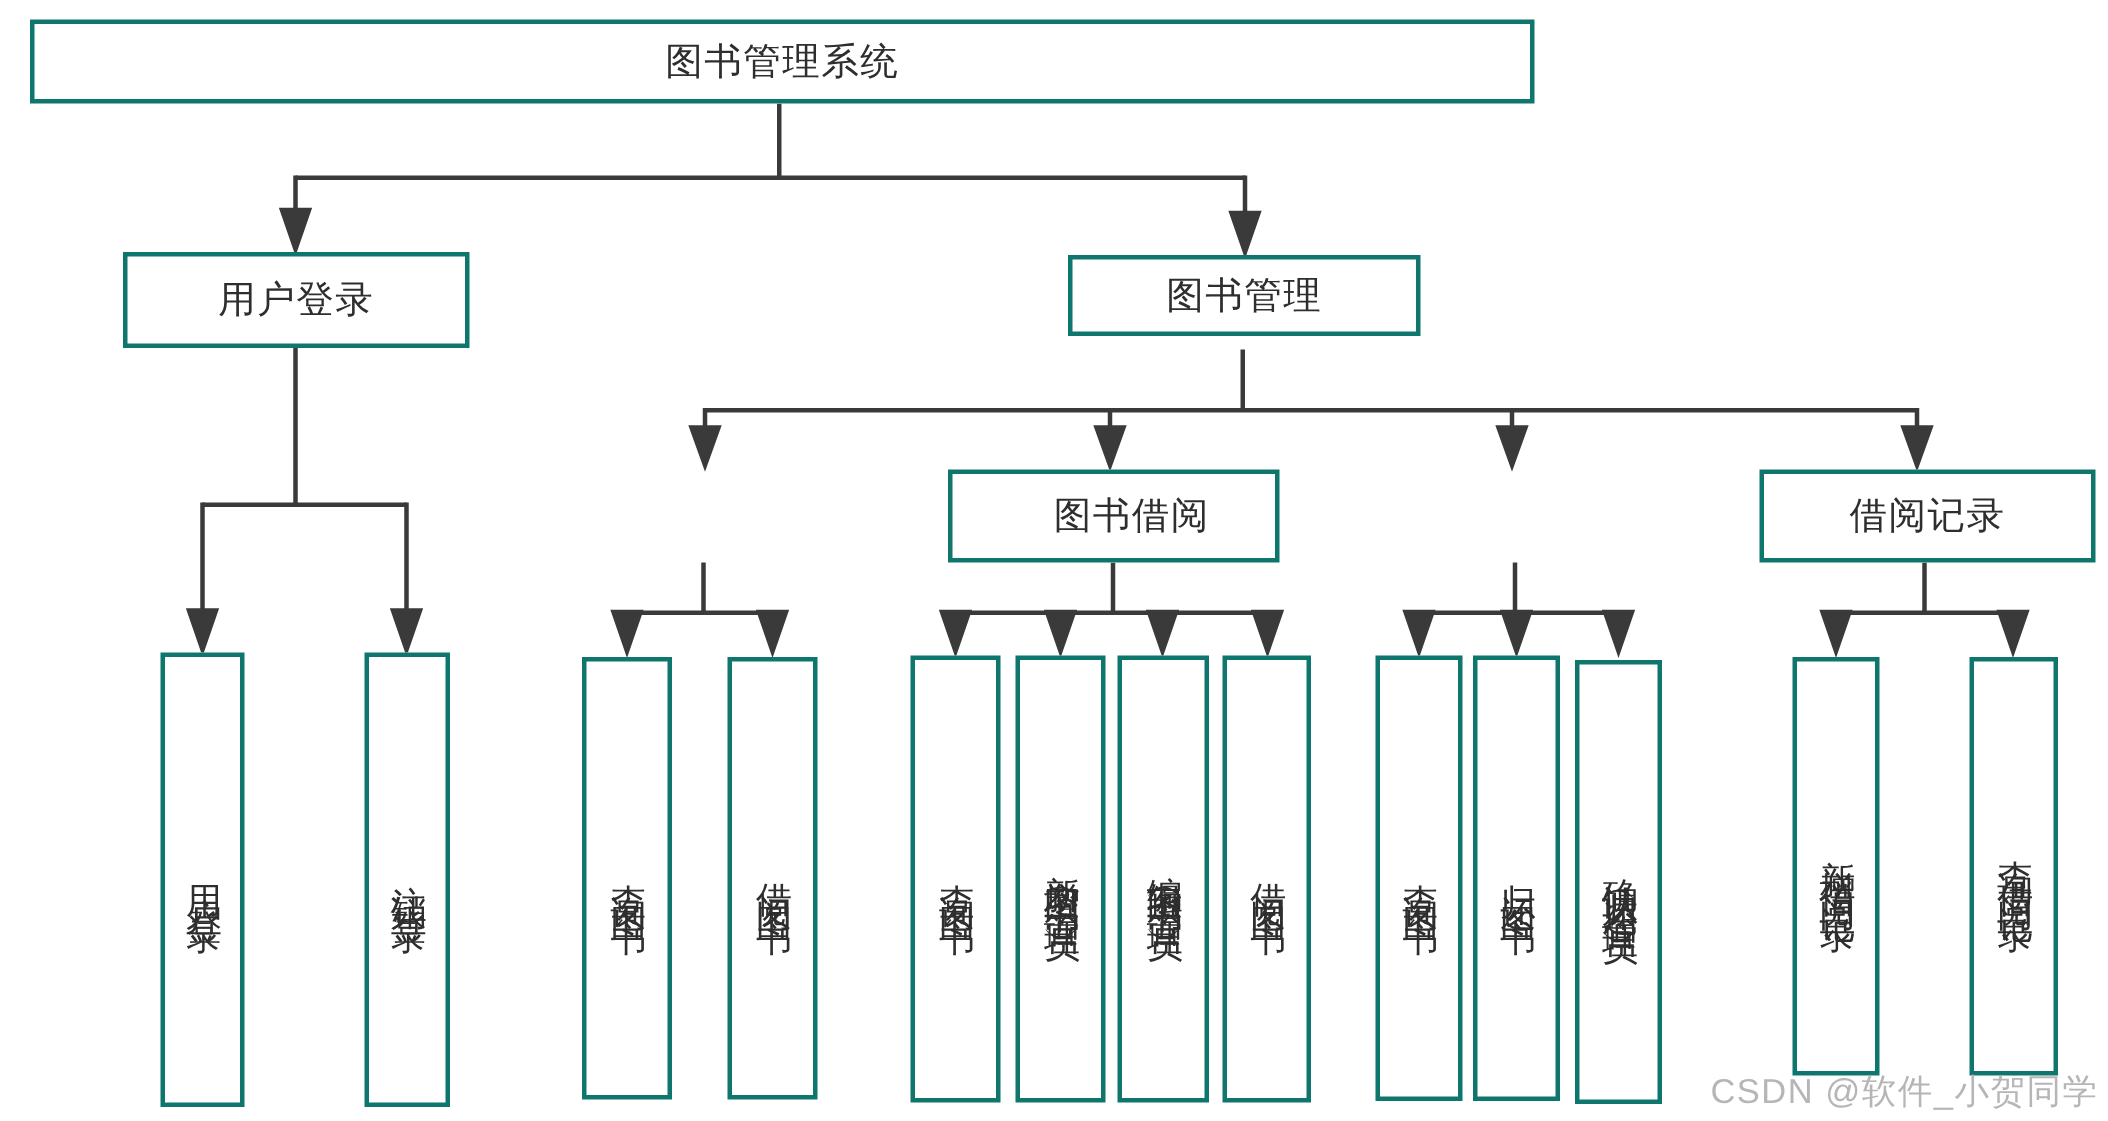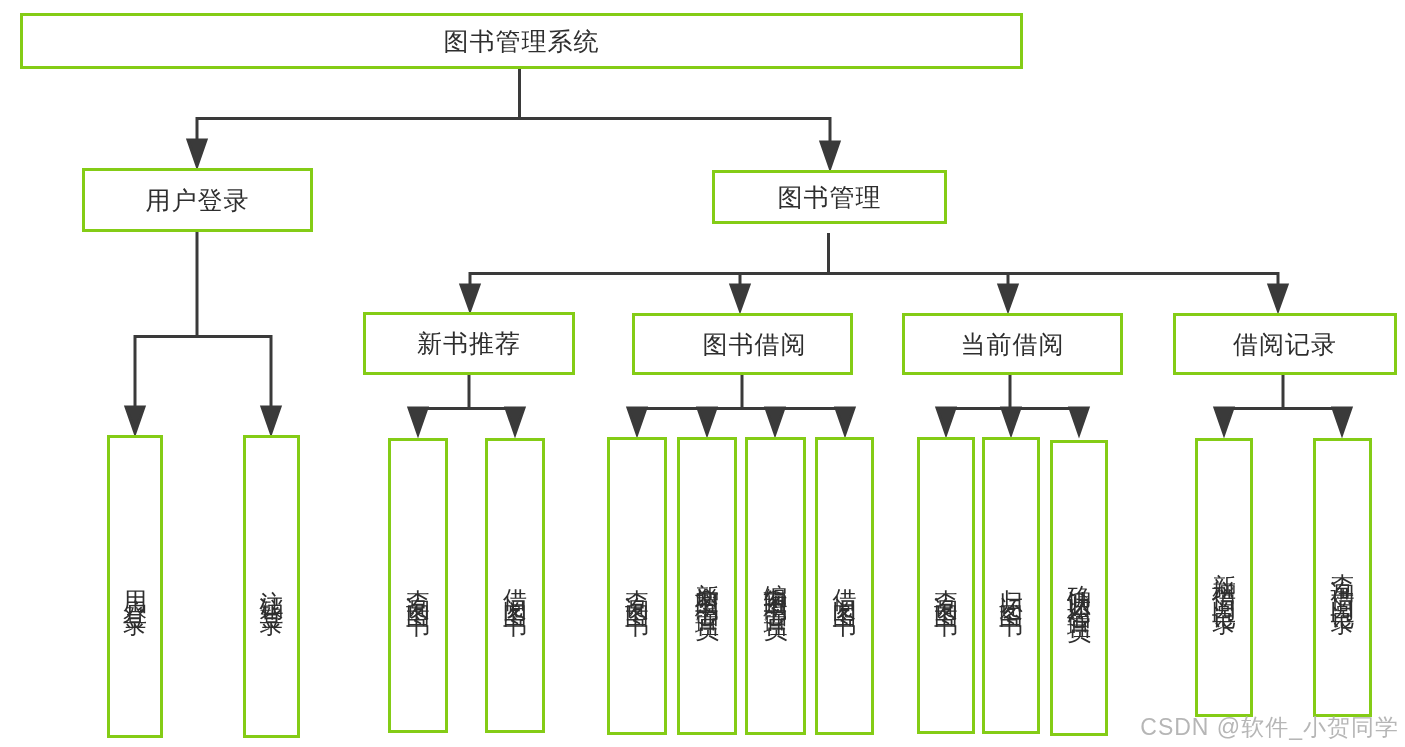--- a/index.html
+++ b/index.html
@@ -12,21 +12,21 @@
     overflow: hidden;
   }
   .connectors {
     position: absolute;
     left: 0; top: 0;
     width: 1405px; height: 747px;
   }
   .box {
     position: absolute;
     box-sizing: border-box;
-    border: 3px solid #84cc16;
+    border: 3px solid #0f766e;
     background: #ffffff;
     display: flex;
     align-items: center;
     justify-content: center;
     font-size: 25px;
     color: #2e2e2e;
     letter-spacing: 1px;
     text-align: center;
     line-height: 1;
   }
@@ -108,28 +108,22 @@
     <span>图书管理系统</span>
   </div>
 
   <div class="box" style="left:82px; top:168px; width:231px; height:64px;">
     <span>用户登录</span>
   </div>
   <div class="box" style="left:712px; top:170px; width:235px; height:54px;">
     <span>图书管理</span>
   </div>
 
-  <div class="box" style="left:363px; top:312px; width:212px; height:63px;">
-    <span>新书推荐</span>
-  </div>
   <div class="box" style="left:632px; top:313px; width:221px; height:62px;padding-left:24px;">
     <span>图书借阅</span>
-  </div>
-  <div class="box" style="left:902px; top:313px; width:221px; height:62px;">
-    <span>当前借阅</span>
   </div>
   <div class="box" style="left:1173px; top:313px; width:224px; height:62px;">
     <span>借阅记录</span>
   </div>
 
   <div class="box v" style="left:107px; top:435px; width:56px; height:303px;">
     <span>用户登录</span>
   </div>
   <div class="box v" style="left:243px; top:435px; width:57px; height:303px;">
     <span>注销登录</span>

